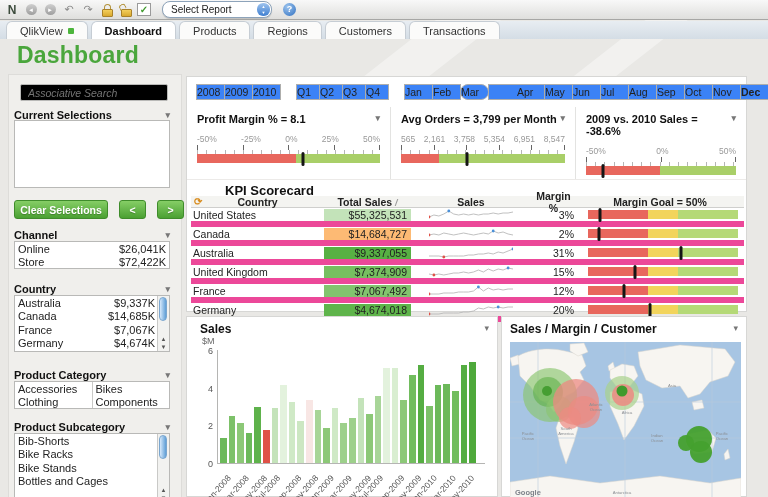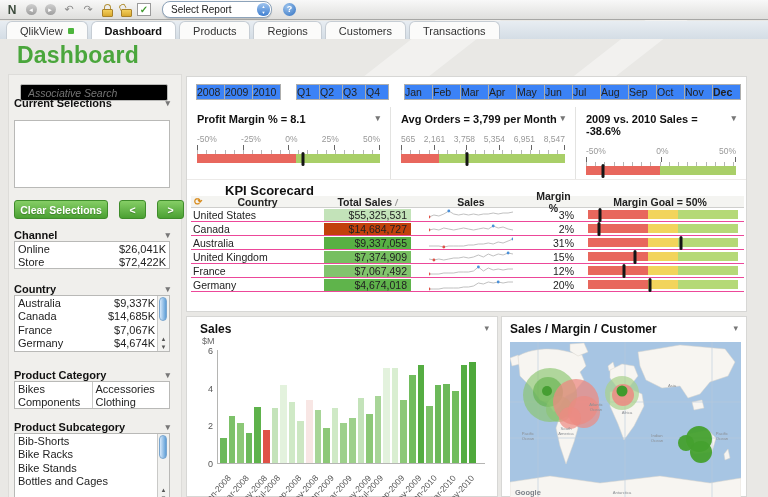--- a/index.html
+++ b/index.html
@@ -75,21 +75,21 @@
   .gmajor{display:flex;justify-content:space-between;margin-top:1px;}
   .gmajor span{width:1px;height:5px;background:#666;}
   .gminor{height:4px;background:repeating-linear-gradient(90deg,#b5b5b5 0 1px,transparent 1px 9.2px);}
   .gbar{position:relative;height:9px;margin-top:0px;display:flex;}
   .gseg{height:9px;}
   .needle{position:absolute;top:-2.5px;width:3px;height:14px;background:#151515;border-radius:2px;transform:translateX(-50%);}
   .sephr{position:absolute;left:0;top:102px;width:559px;border-top:1px solid #eceae8;}
   
   .sctitle{position:absolute;left:8px;top:106px;font-weight:bold;font-size:13px;color:#111;margin-left:30px;}
   .sctable{position:absolute;left:4px;top:119px;width:553px;}
-  .scrow{display:flex;align-items:center;height:13px;border-bottom:1px solid #ec4899;font-size:10.5px;}
+  .scrow{display:flex;align-items:center;height:13px;border-bottom:6px solid #ec4899;font-size:10.5px;}
   .scrow.head{background:#f4f4f1;font-weight:bold;border-bottom:1px solid #cfcfcd;height:11px;font-size:10.5px;}
   .c-country{width:133px;padding-left:2px;display:flex;align-items:center;gap:4px;box-sizing:border-box;}
   .c-total{width:87px;text-align:right;box-sizing:border-box;padding-right:4px;}
   .c-spark{width:120px;display:flex;justify-content:center;}
   .c-margin{width:45px;text-align:right;box-sizing:border-box;padding-right:2px;}
   .c-goal{width:168px;box-sizing:border-box;padding-left:12px;}
   .head .c-country{justify-content:center;padding-left:0;}
   .head .c-total,.head .c-margin{text-align:center;padding:0;}
   .head .c-goal{text-align:center;padding-left:0;}
   .refresh{color:#d88a1a;font-size:10px;position:absolute;left:3px;}
@@ -168,21 +168,21 @@
   <div class="sidepanel"></div>
 
   <div class="searchbox sb-item" style="top:84px;left:20px;width:148px;">
     <svg width="12" height="12" viewBox="0 0 12 12" style="margin-left:3px;">
       <circle cx="5" cy="5" r="3.2" fill="none" stroke="#7a8aa0" stroke-width="1.4"></circle>
       <line x1="7.5" y1="7.5" x2="10.5" y2="10.5" stroke="#7a8aa0" stroke-width="1.6"></line>
     </svg>
     <input placeholder="Associative Search" style="">
   </div>
 
-  <div class="lbhead" style="top:96px;">
+  <div class="lbhead" style="top:108px;">
     <span>Current Selections</span>
     <span class="caret">▾</span>
   </div>
   <div class="lbbox" style="top:120px;height:68px;"></div>
 
   <div class="btnrow">
     <span class="gbtn" style="width:92px;">Clear Selections</span>
     <span class="gbtn" style="width:25px;">&lt;</span>
     <span class="gbtn" style="width:25px;">&gt;</span>
   </div>
@@ -233,26 +233,26 @@
           <div class="arr" style="bottom: 1px;">▼</div>
         </div>
       </div>
       <div class="lbhead" style="top: 368px;">
         <span>Product Category</span>
         <span class="caret">▾</span>
       </div>
       <div class="lbbox" style="top: 381px; height: 28px;">
         <div class="twocol">
           <div class="col">
+            <div class="lbrow">Accessories</div>
+            <div class="lbrow">Clothing</div>
+          </div>
+          <div class="col">
             <div class="lbrow">Bikes</div>
             <div class="lbrow">Components</div>
-          </div>
-          <div class="col">
-            <div class="lbrow">Accessories</div>
-            <div class="lbrow">Clothing</div>
           </div>
         </div>
       </div>
       <div class="lbhead" style="top: 420px;">
         <span>Product Subcategory</span>
         <span class="caret">▾</span>
       </div>
       <div class="lbbox" style="top: 433px; height: 70px;">
         <div style="margin-right: 11px;">
           <div class="lbrow">
@@ -284,22 +284,22 @@
       </div>
     <div class="filters" style="left:110px;" id="f-quarters">
         <span class="fcell" style="width: 22px;">Q1</span>
         <span class="fcell" style="width: 22px;">Q2</span>
         <span class="fcell" style="width: 22px;">Q3</span>
         <span class="fcell" style="width: 22px;">Q4</span>
       </div>
     <div class="filters" style="left:218px;" id="f-months">
         <span class="fcell" style="width: 27px;">Jan</span>
         <span class="fcell" style="width: 27px;">Feb</span>
-        <span class="fcell" style="width: 27px;">Mar</span>
-        <span class="fcell" style="width: 27px;">Apr</span>
+        <span class="fcell" style="width: 27px; border-radius: 8px;">Mar</span>
+        <span class="fcell" style="width: 27px; padding-left: 28px;">Apr</span>
         <span class="fcell" style="width: 27px;">May</span>
         <span class="fcell" style="width: 27px;">Jun</span>
         <span class="fcell" style="width: 27px;">Jul</span>
         <span class="fcell" style="width: 27px;">Aug</span>
         <span class="fcell" style="width: 27px;">Sep</span>
         <span class="fcell" style="width: 27px;">Oct</span>
         <span class="fcell" style="width: 27px;">Nov</span>
         <span class="fcell" style="width: 27px; font-weight: bold;">Dec</span>
       </div>
     <div class="gauges" id="gauges">
@@ -399,21 +399,21 @@
             <div class="bullet">
               <div style="width: 40%; background: rgb(232, 103, 93); height: 9px;"></div>
               <div style="width: 20%; background: rgb(242, 212, 92); height: 9px;"></div>
               <div style="width: 40%; background: rgb(181, 217, 119); height: 9px;"></div>
               <div class="needle" style="left: 8%;"></div>
             </div>
           </div>
         </div>
         <div class="scrow">
           <div class="c-country">Canada</div>
-          <div class="c-total" style="background: #c2410c;">$14,684,727</div>
+          <div class="c-total" style="background: #fdba74;">$14,684,727</div>
           <div class="c-spark">
             <svg width="84" height="13">
               <path d="M0.0,8 L4.9,7 L9.9,8 L14.8,6 L19.8,7 L24.7,8 L29.6,7 L34.6,6 L39.5,7 L44.5,8 L49.4,7 L54.4,6 L59.3,7 L64.2,4 L69.2,6 L74.1,5 L79.1,7 L84.0,8" fill="none" stroke="#b9b9b9" stroke-width="0.9"></path>
               <circle cx="0.0" cy="8" r="1.4" fill="#df5147"></circle>
               <circle cx="64.2" cy="4" r="1.4" fill="#4a90d9"></circle>
             </svg>
           </div>
           <div class="c-margin">2%</div>
           <div class="c-goal">
             <div class="bullet">

